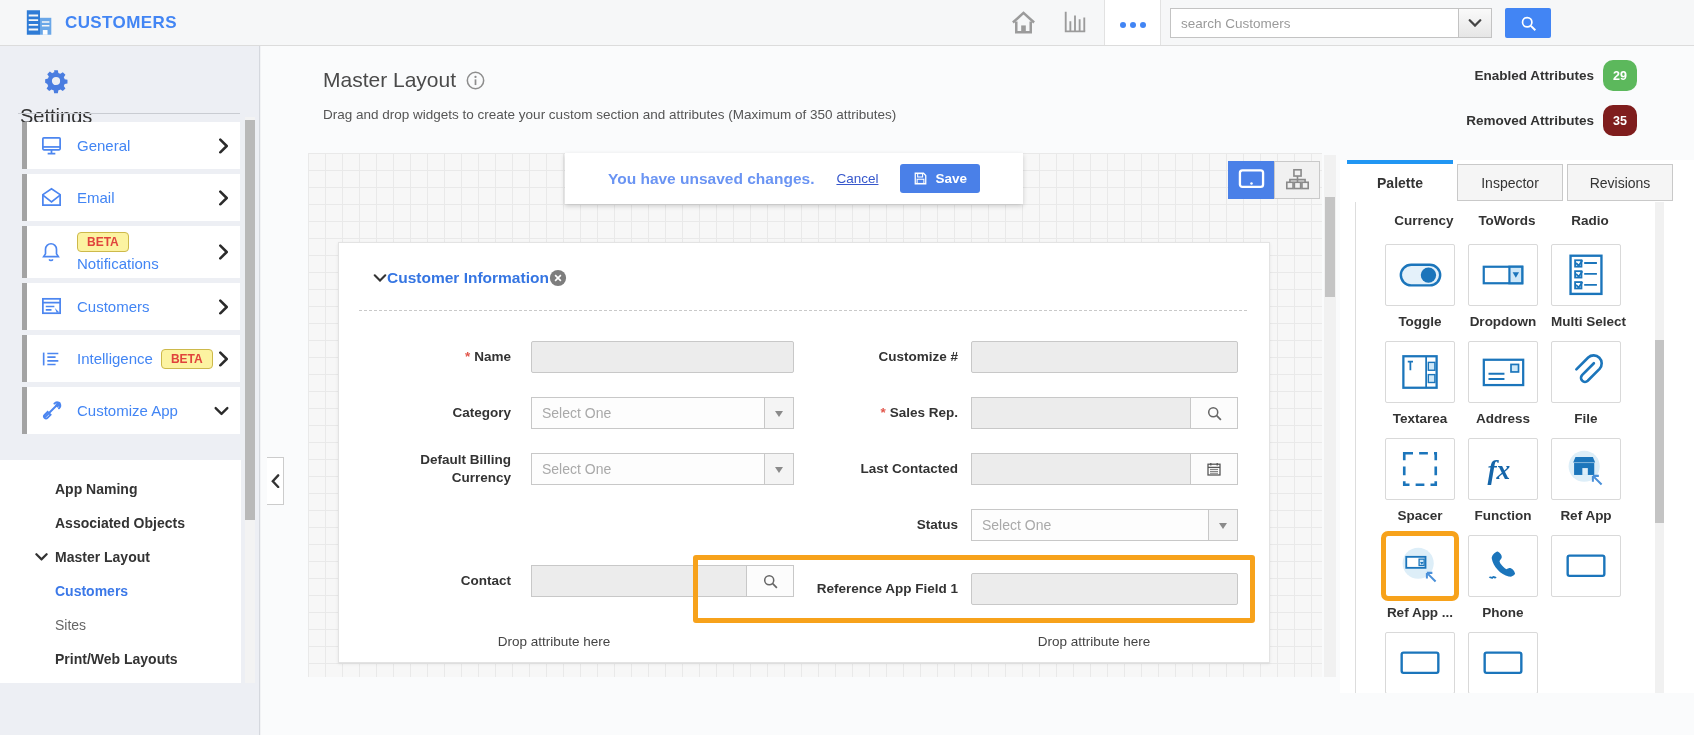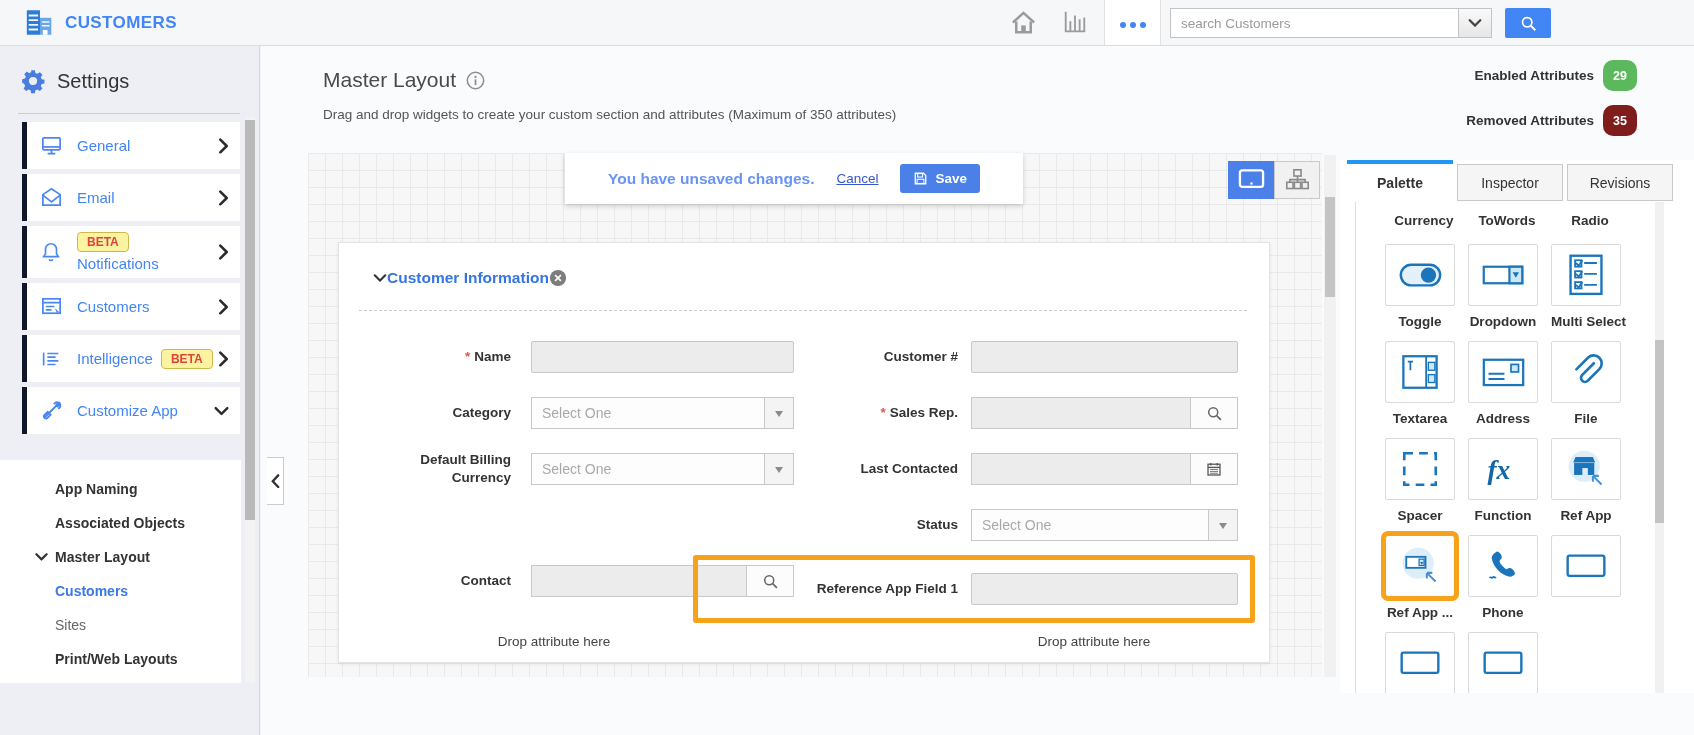--- a/index.html
+++ b/index.html
@@ -24,25 +24,25 @@
                   padding:0 10px; font-size:13.5px; color:#666; font-family:"Liberation Sans",sans-serif; }
   .search-input::placeholder { color:#9a9a9a; }
   .search-chev { width:33px; height:30px; background:linear-gradient(#fafafa,#e6e6e6);
                  border:1px solid #c3c3c3; border-left:none; display:flex; align-items:center; justify-content:center; }
   .search-btn { position:absolute; left:1505px; top:8px; width:46px; height:30px; background:#4285f4;
                 border:none; border-radius:2px; display:flex; align-items:center; justify-content:center; }
 
   
   .sidebar { position:absolute; left:0; top:46px; width:260px; height:689px;
              background:#edeff4; border-right:1px solid #d5d8de; overflow:hidden; z-index:5; }
-  .sb-head { position:absolute; left:20px; top:22px; display:flex; align-items:center; gap:11px; }
+  .sb-head { position:absolute; left:20px; top:22px; display:flex; align-items:center; gap:11px;flex-direction:column; }
   .sb-title { font-size:20px; color:#333; }
   .sb-divider { position:absolute; left:18px; top:67px; width:222px; border-top:1px solid #c9ccd2; }
   .sb-menu { position:absolute; left:22px; top:76px; width:218px; }
-  .sb-item { background:#fff; border-left:5px solid #0f172a; margin-bottom:5px; min-height:47px;
+  .sb-item { background:#fff; border-left:5px solid #a3a3a3; margin-bottom:5px; min-height:47px;
              display:flex; align-items:center; padding:6px 10px 6px 13px; position:relative; cursor:pointer; }
   .sb-item .sb-ico { width:24px; display:flex; }
   .sb-item-body { margin-left:13px; display:flex; flex-direction:column; align-items:flex-start; }
   .sb-label-row { display:flex; align-items:center; gap:8px; }
   .sb-label { color:#4285f4; font-size:15px; }
   .beta-badge { background:#fcf3a1; border:1px solid #cdb94b; color:#e0433c; font-weight:bold;
                 font-size:12px; padding:2px 9px; border-radius:4px; }
   .badge-above { margin-bottom:3px; }
   .chev { position:absolute; right:11px; top:50%; transform:translateY(-50%); display:flex; }
   .sb-subwrap { position:absolute; left:0; top:414px; width:241px; height:223px; background:#fff; overflow:hidden; }
@@ -562,21 +562,21 @@
 
           </div>
         </div>
 
     </div>
 
     <div class="fcol fcol-right">
 
         <div class="frow">
           <div class="flabel">
-            <span>Customer #</span>
+            <span>Customize #</span>
           </div>
           <div class="fctrl">
             <div class="ctl-input"></div>
 
           </div>
         </div>
 
         <div class="frow">
           <div class="flabel">
             <span class="req">*</span><span>Sales Rep.</span>

